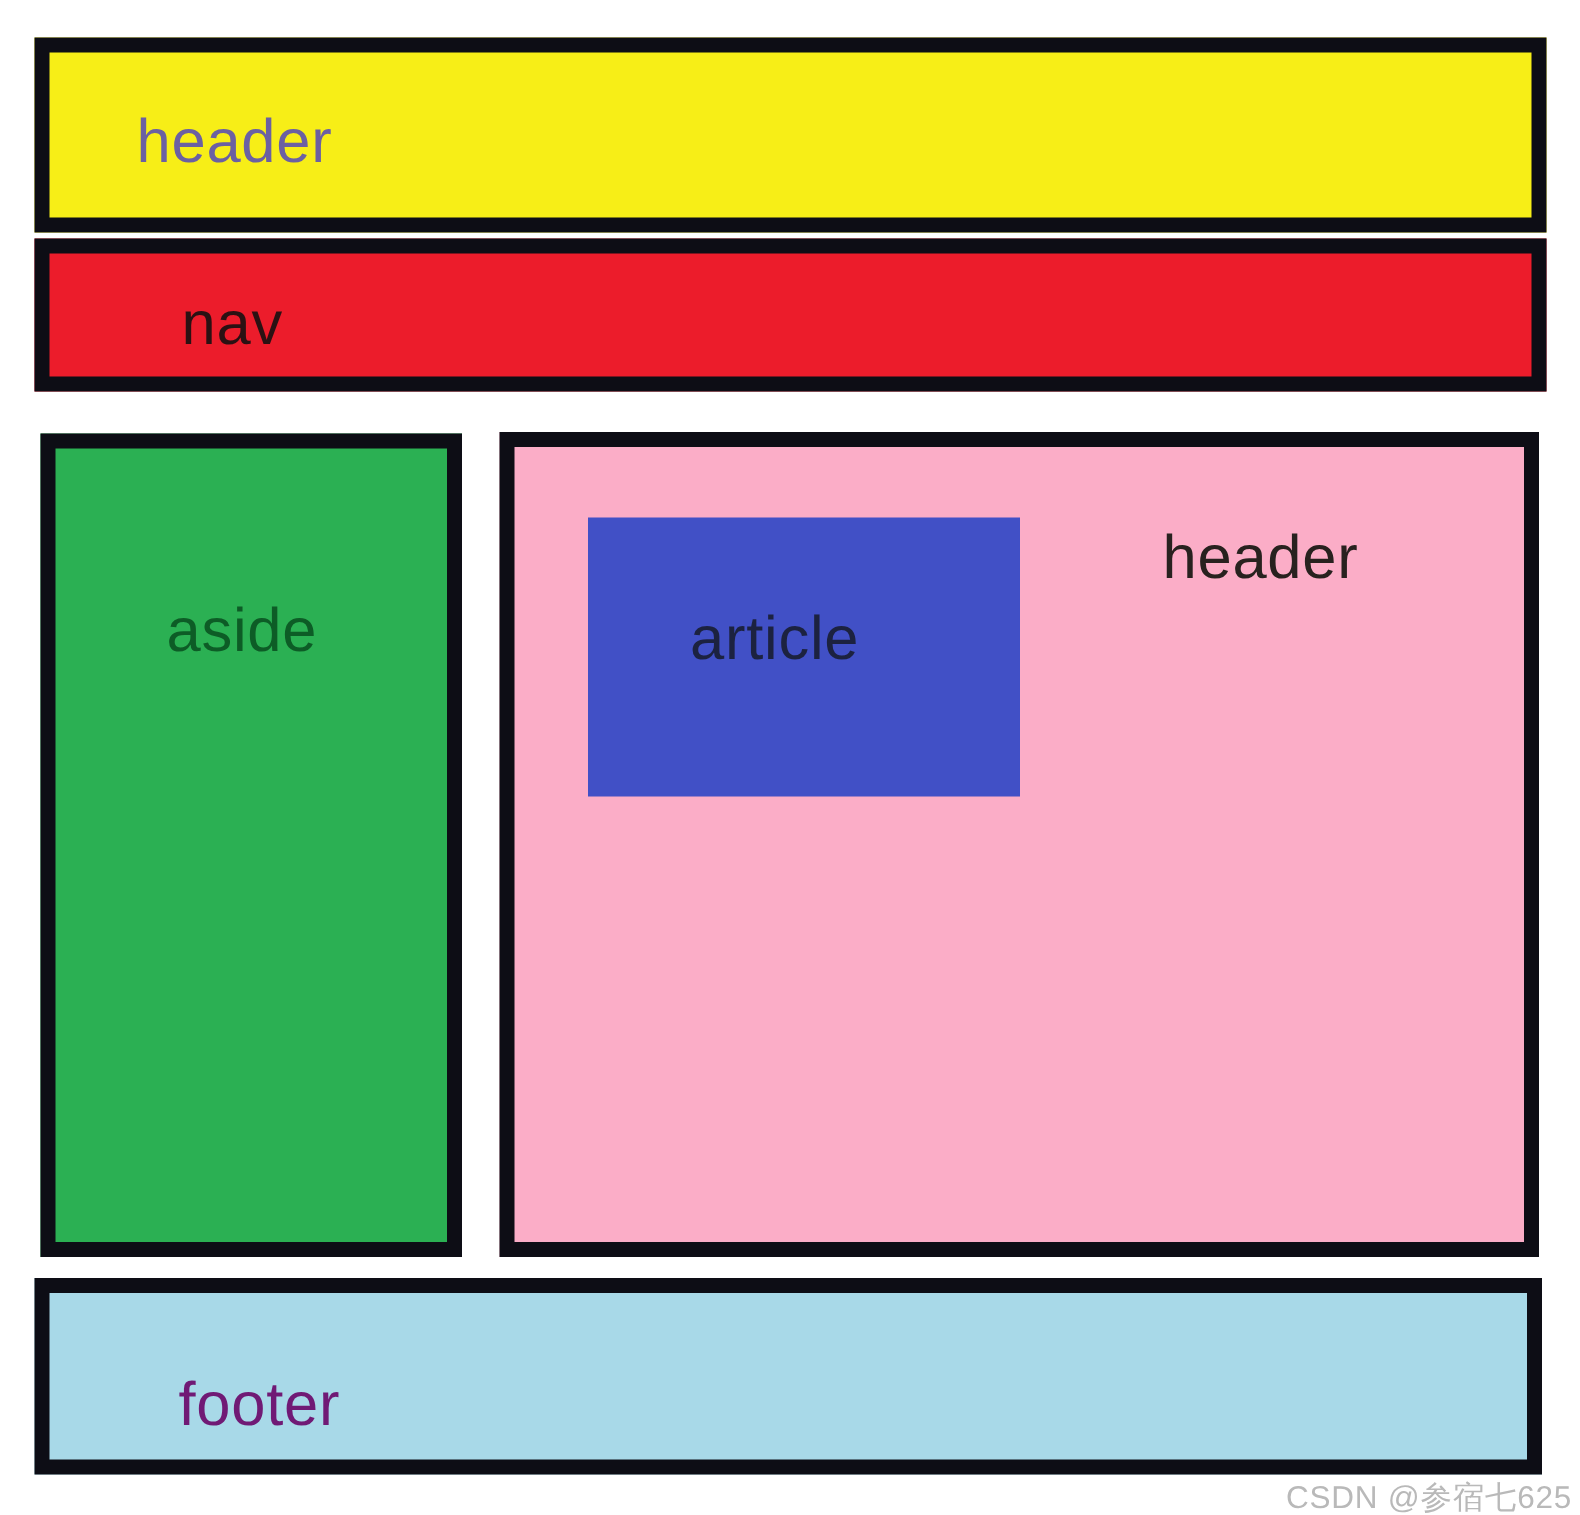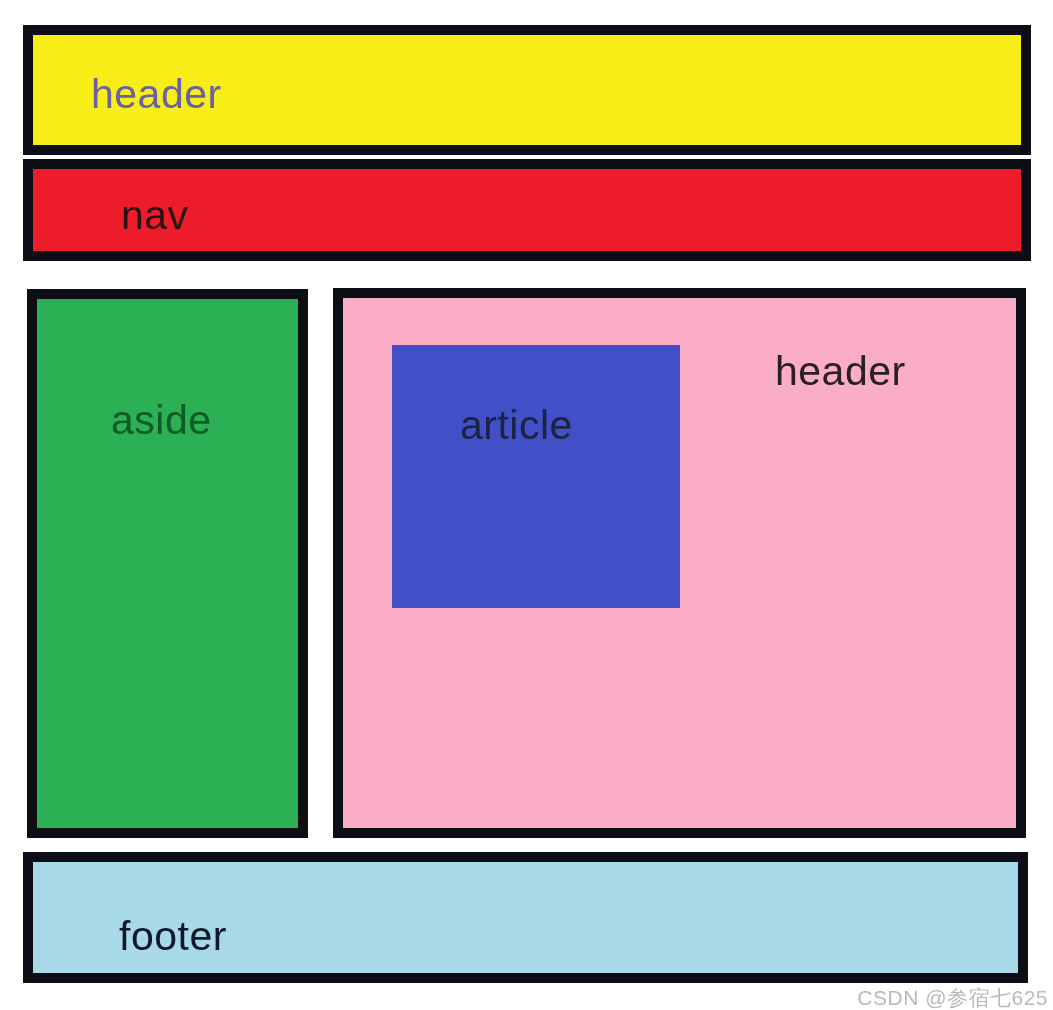--- a/index.html
+++ b/index.html
@@ -58,21 +58,21 @@
     width: 693px; height: 550px;
   }
   #section-box .label {
     position: absolute;
     left: 432px; top: 50px;
   }
   
   #article-box {
     position: absolute;
     left: 49px; top: 47px;
-    width: 288px; height: 263px; text-align: center;
+    width: 288px; height: 186px; text-align: center;
   }
   #article-box .label {
     position: absolute;
     left: 68px; top: 57px;
   }
   
   #footer-box {
     left: 23px; top: 852px;
     width: 1005px; height: 131px;
     display: flex; align-items: center;
@@ -106,18 +106,18 @@
 
   <div class="box" id="section-box" style="background-color: rgb(251, 173, 199); border-color: rgb(13, 13, 21);">
     <span class="label" style="color: rgb(40, 33, 31);">header</span>
 
     <div id="article-box" style="background-color: rgb(65, 80, 198);">
       <span class="label" style="color: rgb(28, 34, 64);">article</span>
     </div>
   </div>
 
   <div class="box" id="footer-box" style="background-color: rgb(168, 217, 232); border-color: rgb(13, 13, 21);">
-    <span class="label" style="color: #0f172a;">footer</span>
+    <span class="label" style="color: #701a75;">footer</span>
   </div>
 
   <div class="watermark" style="color: rgb(185, 185, 185);">CSDN @参宿七625</div>
 
 </div>
 
 </body></html>

